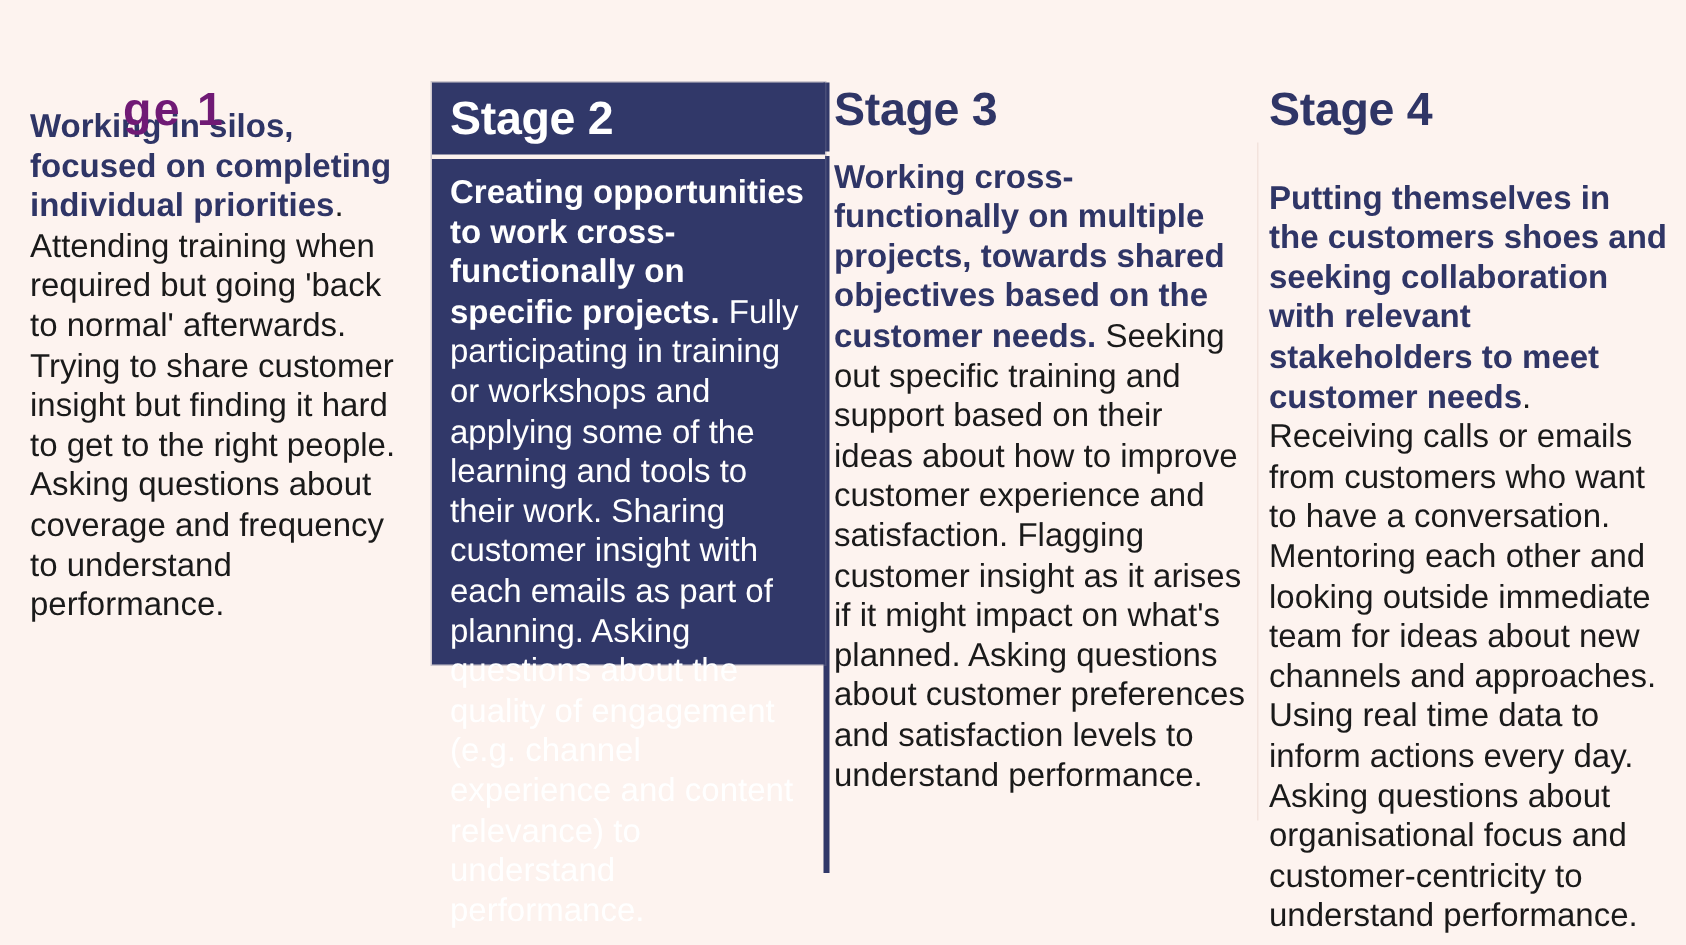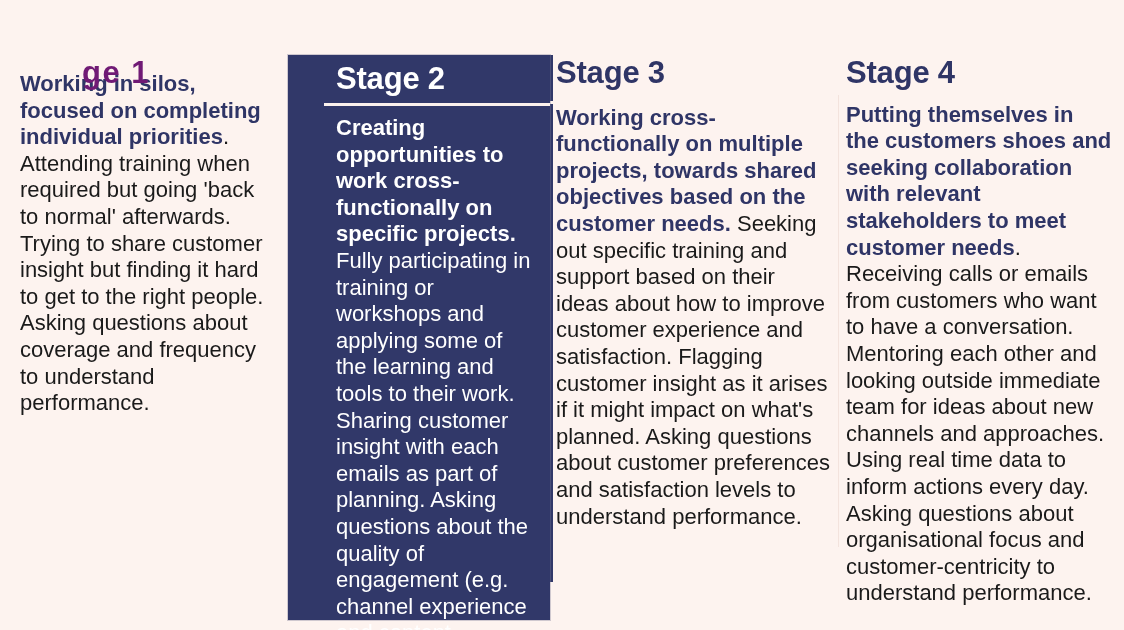--- a/index.html
+++ b/index.html
@@ -68,24 +68,23 @@
     left: 20px;
     width: 258px;
   }
   #col1 .col-title { margin-bottom: 16px; }
 
   
   #col2 {
     left: 288px;
     top: 55px;
     width: 262px;
-    height: 565px;
+    height: 388px;
     background: #313869;
     box-shadow: 0 0 0 1px rgba(120,120,150,0.35);
-    padding-left: 36px;
   }
   #col2 .hdr {
     height: 51px;
     padding: 6px 0 0 12px;
     box-sizing: border-box;
     border-bottom: 3px solid #fbf1ed;
   }
   #col2 .col-title { color: #ffffff; }
   #col2 .col-body {
     color: #ffffff;
@@ -107,21 +106,21 @@
     background: #313869;
   }
   #accent-top  { top: 55px;  height: 46px; }
   #accent-body { top: 104px; height: 478px; }
 
   
   #col4 {
     left: 846px;
     width: 266px;
   }
-  #col4 .col-title { margin-bottom: 11px; }
+  #col4 .col-title { margin-bottom: 28px; }
 
   .soft-divider {
     position: absolute;
     left: 838px;
     top: 95px;
     width: 1px;
     height: 452px;
     background: #f3e3dd;
   }
 </style>

